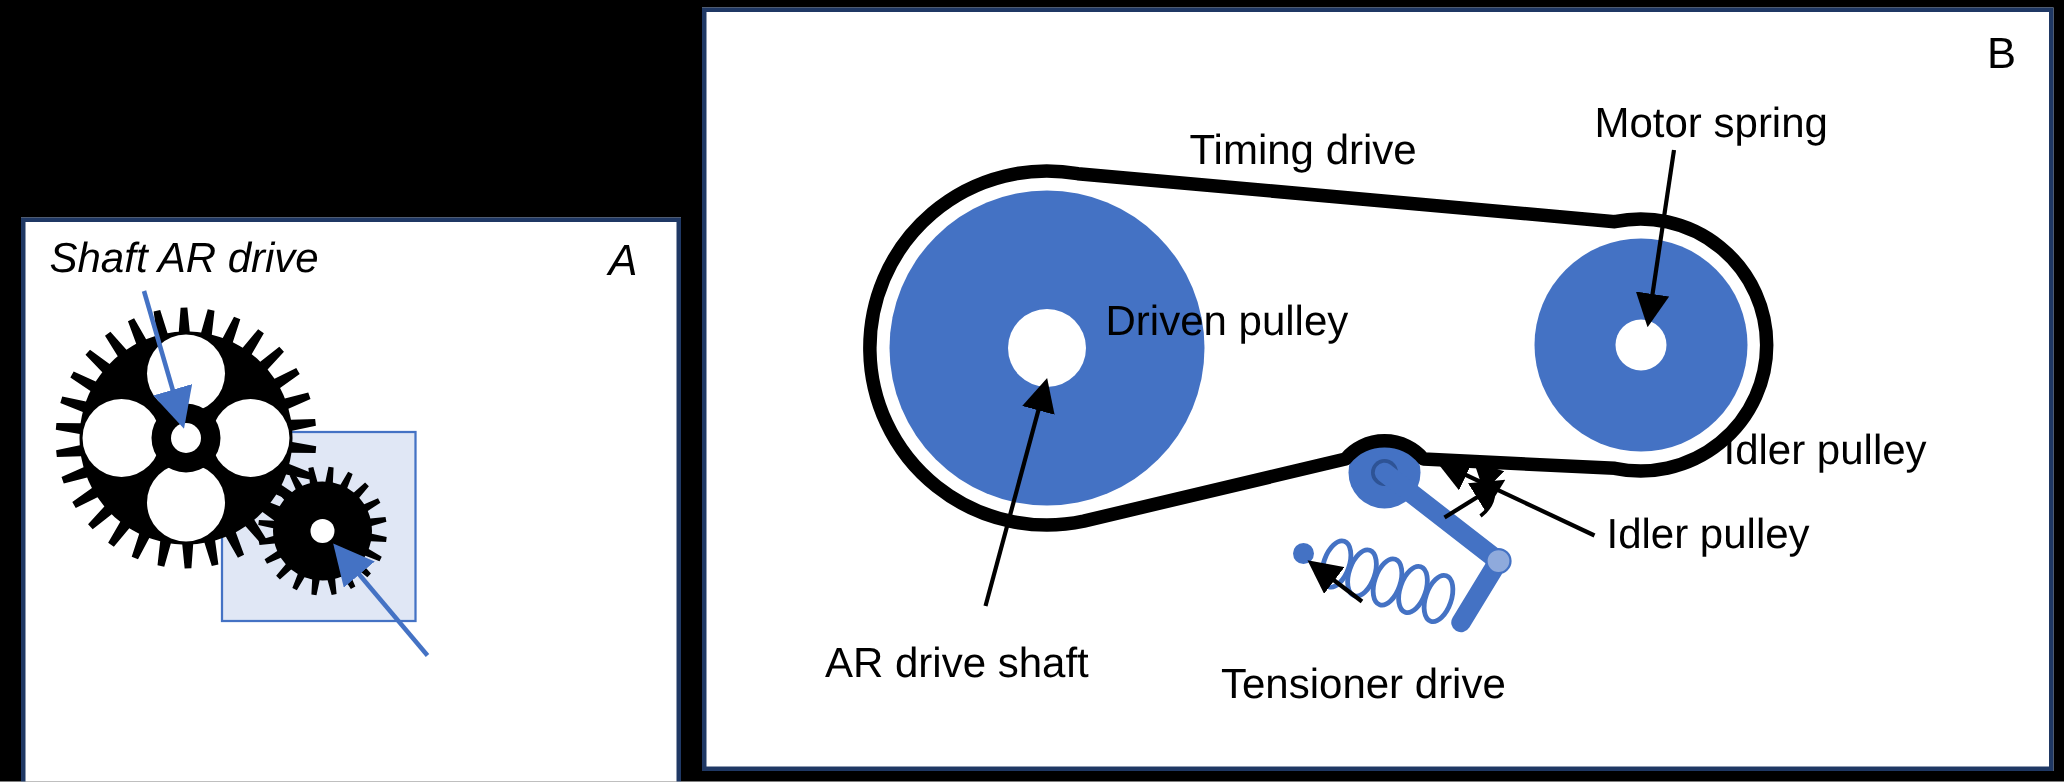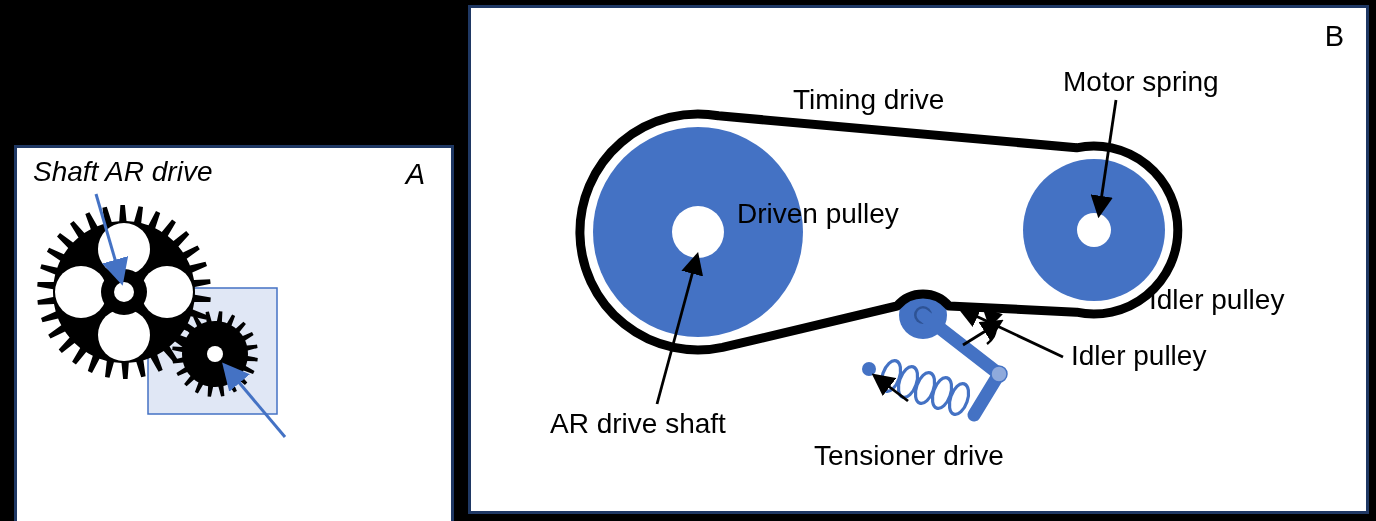--- a/index.html
+++ b/index.html
@@ -90,16 +90,16 @@
     <line x1="437" y1="393" x2="404" y2="368" stroke="#000" stroke-width="2.8" marker-end="url(#mblack)"></line>
     <line x1="492" y1="337" x2="529" y2="314" stroke="#000" stroke-width="2.8" marker-end="url(#mblack)"></line>
     <path d="M 516 336 Q 534 322 514 302" fill="none" stroke="#000" stroke-width="2.4" marker-end="url(#mblack)"></path>
   </svg>
 
   <div class="lbl" style="left:322px;top:76px">Timing drive</div>
   <div class="lbl" style="left:592px;top:58px">Motor spring</div>
   <div class="lbl" style="left:266px;top:190px">Driven pulley</div>
   <div class="lbl" style="left:678px;top:276px">Idler pulley</div>
   <div class="lbl" style="left:600px;top:332px">Idler pulley</div>
-  <div class="lbl" style="left:79px;top:400px">AR drive shaft</div>
+  <div class="lbl" style="left:79px;top:418px">AR drive shaft</div>
   <div class="lbl" style="left:343px;top:432px">Tensioner drive</div>
   <div class="tag" style="right:22px;top:12px">B</div>
 </div>
 
 </body></html>

